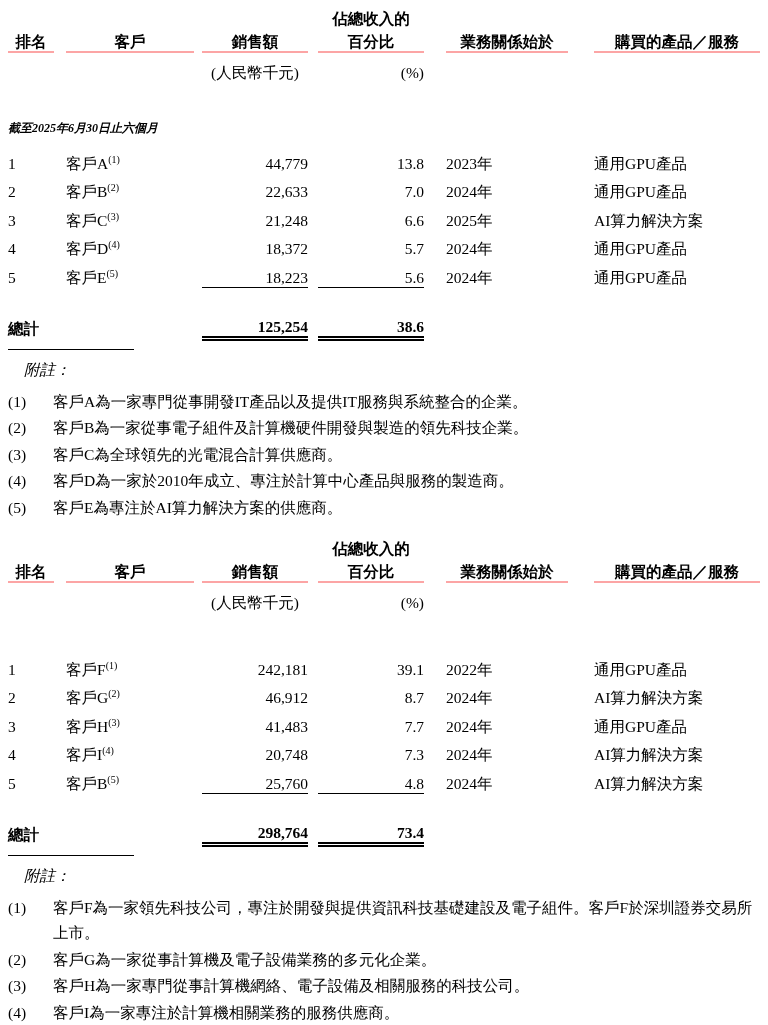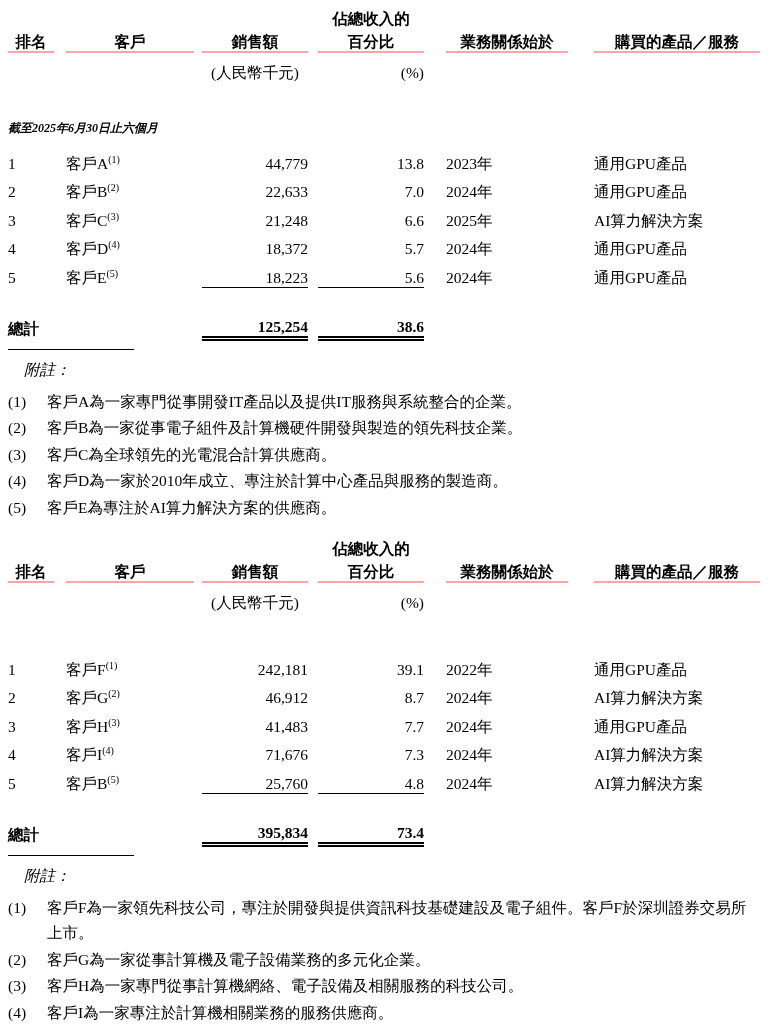--- a/index.html
+++ b/index.html
@@ -27,21 +27,21 @@
   tr.r-title td{height:24px;}
   tr.r-data td{height:28.5px;}
   tr.r-total td{height:26px;}
   .title{font-weight:bold;font-style:italic;font-size:12px;}
   sup{font-size:10px;line-height:0;vertical-align:6px;}
   .sep{width:126px;border-top:1.5px solid #000;margin-top:8px;}
   .notes-label{font-style:italic;margin:10px 0 8px 16px;}
   .notes{width:752px;}
   .note{display:flex;margin-bottom:1px;}
   .nm{flex:none;width:39px;line-height:25.5px;}
-  .nt{flex:none;width:713px;line-height:25.5px;white-space:normal;}
+  .nt{flex:none;width:713px;line-height:25.5px;white-space:normal;margin-left:6px;}
   .block2{margin-top:18px;}
 </style>
 </head>
 <body>
 
 <section class="block">
   <table class="tbl">
     <colgroup>
       <col style="width:46px">
         <col style="width:12px">
@@ -313,21 +313,21 @@
           <td></td>
       <td class="l">2024年</td>
           <td></td>
       <td class="l">通用GPU產品</td>
     </tr>
     <tr class="r-data">
       <td class="l">4</td>
           <td></td>
       <td class="l"><span>客戶I</span><sup>(4)</sup></td>
           <td></td>
-      <td class="r">71,676</td>
+      <td class="r">20,748</td>
           <td></td>
       <td class="r">7.3</td>
           <td></td>
       <td class="l">2024年</td>
           <td></td>
       <td class="l">AI算力解決方案</td>
     </tr>
     <tr class="r-data">
       <td class="l">5</td>
           <td></td>
@@ -341,21 +341,21 @@
           <td></td>
       <td class="l">AI算力解決方案</td>
     </tr>
 
     <tr class="r-gap18">
           <td colspan="11"></td>
         </tr>
     <tr class="r-total">
       <td colspan="3" class="th l">總計</td>
           <td></td>
-      <td class="th r dl">395,834</td>
+      <td class="th r dl">298,764</td>
           <td></td>
       <td class="th r dl">73.4</td>
       <td></td>
           <td></td>
           <td></td>
           <td></td>
     </tr>
   </tbody>
     </table>
 

